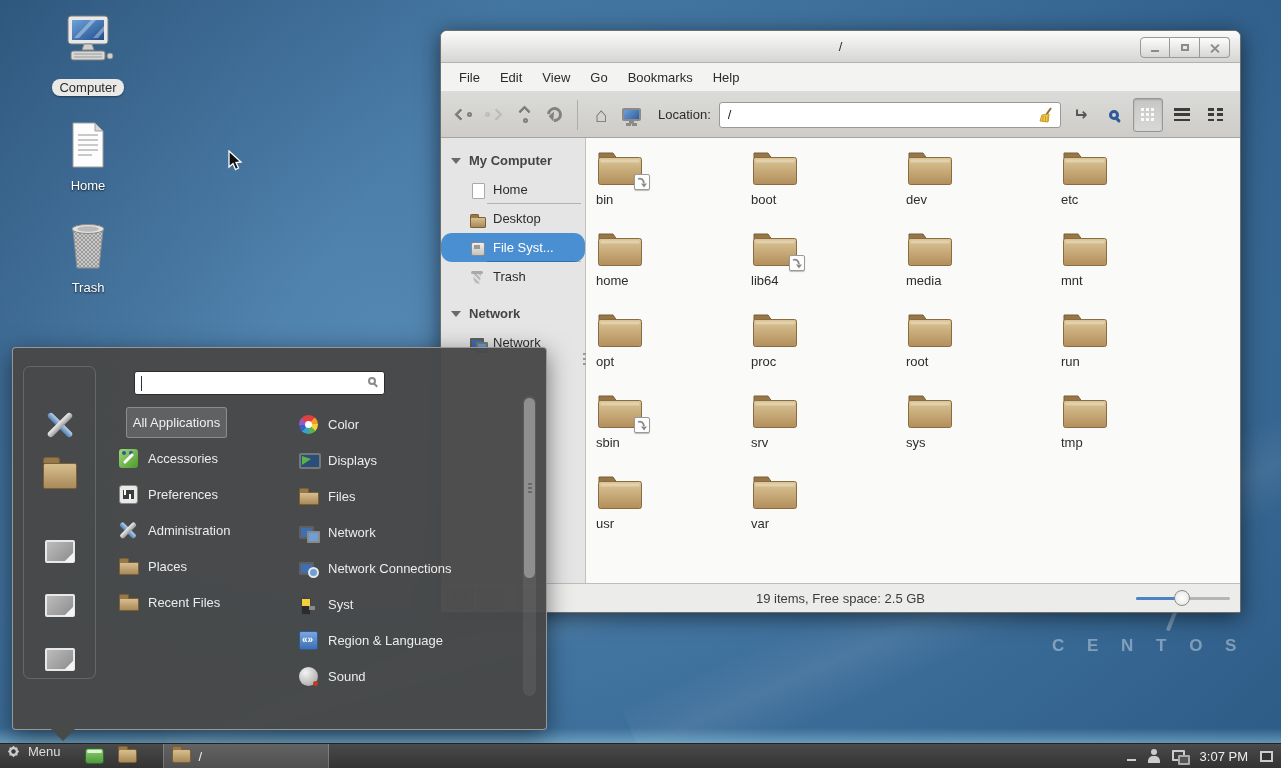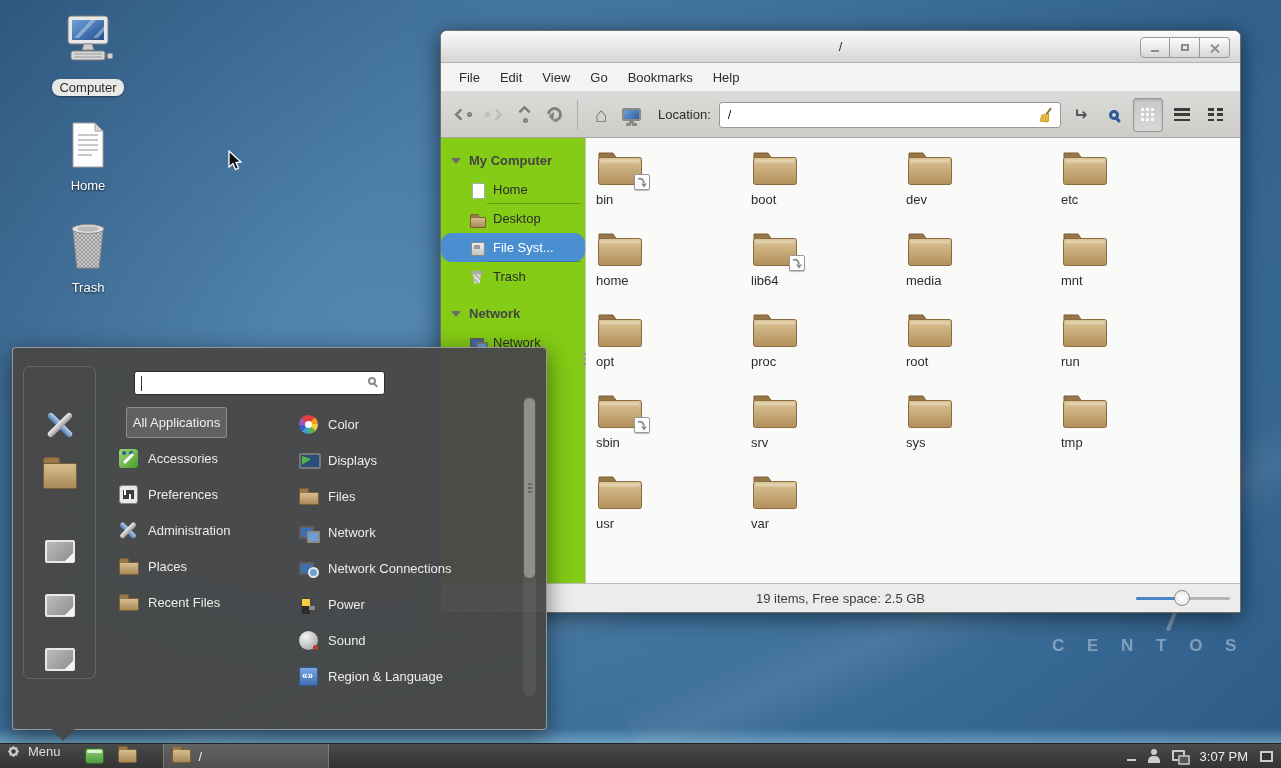--- a/index.html
+++ b/index.html
@@ -76,21 +76,21 @@
   .mag { width:10px; height:10px; border:3px solid #2f5a99; border-radius:50%; position:relative;}
   .mag::after { content:""; position:absolute; right:-5px; bottom:-4px; width:7px; height:3px; background:#2f5a99; transform:rotate(45deg); border-radius:2px;}
   .grid-ic { width:15px; height:15px; background-image:radial-gradient(#fff 1.6px, transparent 1.8px); background-size:5px 5px; }
   .viewbtn.toggle .grid-ic { background-image:radial-gradient(#fafafa 1.6px, transparent 1.8px);}
   .list-ic { width:16px; height:13px; background:repeating-linear-gradient(to bottom,#3c3c3c 0 3px,transparent 3px 5.5px);}
   .compact-ic { width:15px; height:13px;
     background-image:repeating-linear-gradient(to bottom,#3c3c3c 0 3px,transparent 3px 5.5px),repeating-linear-gradient(to bottom,#3c3c3c 0 3px,transparent 3px 5.5px);
     background-size:6px 100%,6px 100%; background-position:0 0,9px 0; background-repeat:no-repeat;}
 
   .wbody { flex:1; display:flex; min-height:0; position:relative;}
-  .sidebar { width:145px; flex:0 0 145px; background:#84cc16; border-right:1px solid #c2c2c0; padding-top:8px; position:relative;}
+  .sidebar { width:145px; flex:0 0 145px; background:#e5e5e5; border-right:1px solid #c2c2c0; padding-top:8px; position:relative;}
   .shead { display:flex; align-items:center; height:29px; padding-left:10px; gap:8px; color:#444; font-weight:bold;}
   .tri { width:0; height:0; border-left:5px solid transparent; border-right:5px solid transparent; border-top:6px solid #6a6a68; }
   .srow { position:relative; display:flex; align-items:center; height:29px; padding-left:28px; gap:8px; color:#2c2c2c;}
   .srow.selected { background:#4b8fd3; color:#fff;border-radius:11px; }
   .srow .rowline { position:absolute; left:46px; right:4px; bottom:0; height:1px; background:rgba(0,0,0,.22);}
   .net-section { margin-top:8px; }
 
   
   .si { width:16px; height:16px; position:relative; flex:0 0 16px; }
   .si-file::before { content:""; position:absolute; left:3px; top:1px; width:11px; height:14px; background:#fff; border:1px solid #a9a9a7; border-radius:1px;}
@@ -752,31 +752,31 @@
         <span class="plabel">Network</span>
       </div>
 
       <div class="prow">
         <span class="ai i-network-connections si-network-connections"></span>
         <span class="plabel">Network Connections</span>
       </div>
 
       <div class="prow">
         <span class="ai i-power si-power"></span>
-        <span class="plabel">Power</span>
+        <span class="plabel">Syst</span>
+      </div>
+
+      <div class="prow">
+        <span class="ai i-region si-region"></span>
+        <span class="plabel">Region &amp; Language</span>
       </div>
 
       <div class="prow">
         <span class="ai i-sound si-sound"></span>
         <span class="plabel">Sound</span>
-      </div>
-
-      <div class="prow">
-        <span class="ai i-region si-region"></span>
-        <span class="plabel">Region &amp; Language</span>
       </div>
     </div>
 
   <div class="pscroll">
     <div class="pthumb">
       <span class="dots">
           <i></i>
           <i></i>
           <i></i>
         </span>

